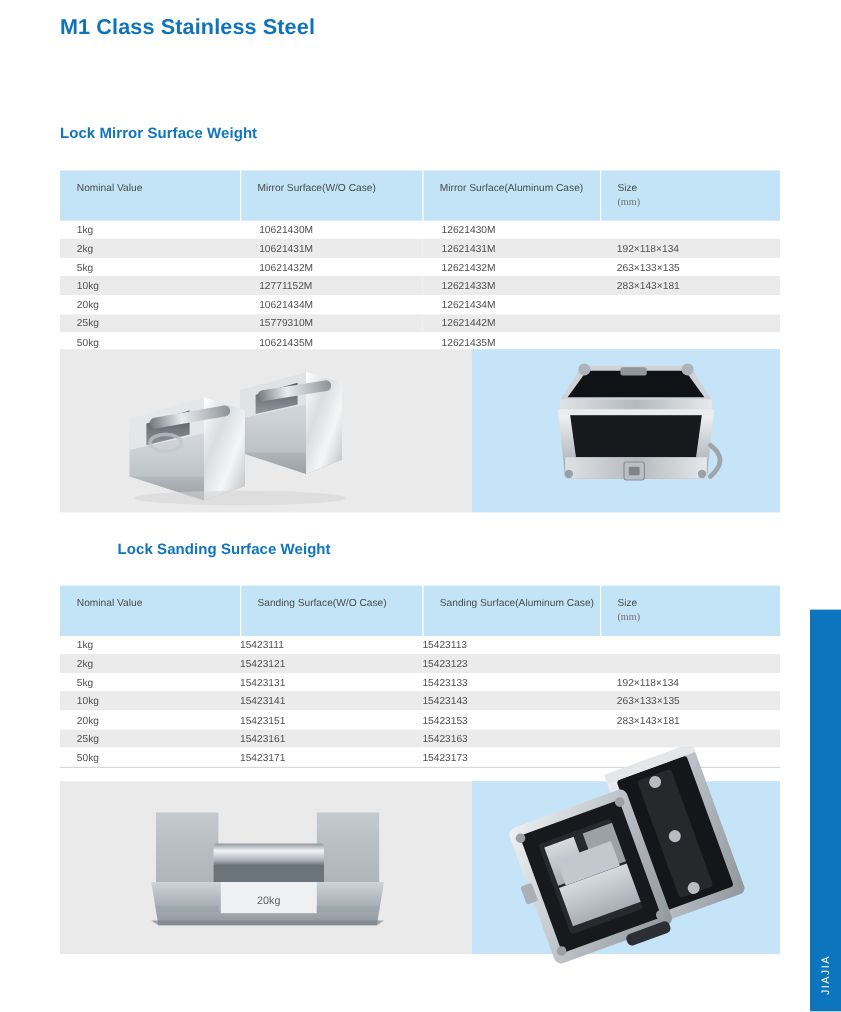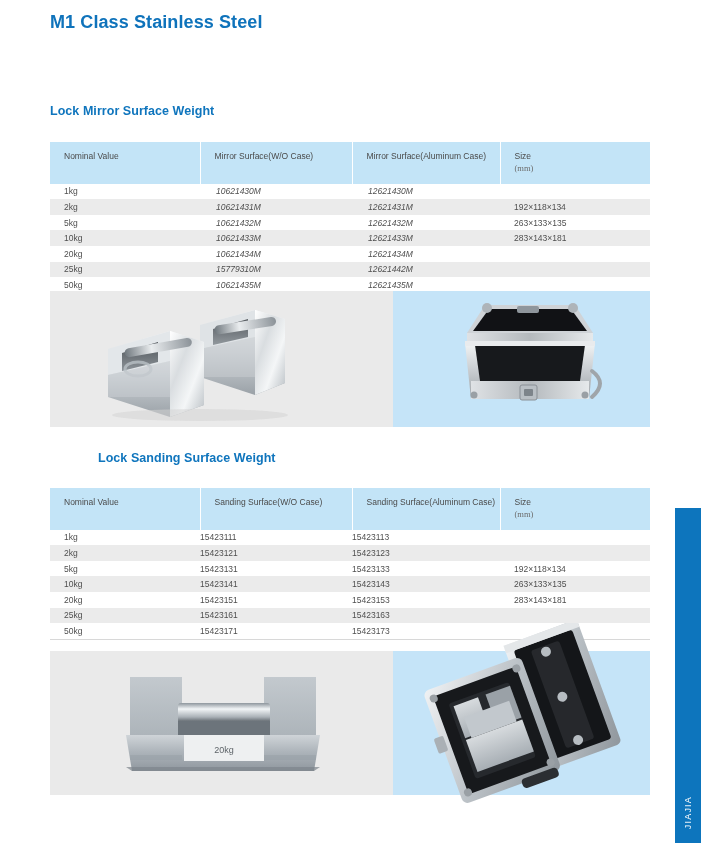--- a/index.html
+++ b/index.html
@@ -83,21 +83,21 @@
     height: 15.6px;
     padding: 0 0 0 14px;
     vertical-align: middle;
     border: none;
     white-space: nowrap;
   }
   table.spec tbody tr:nth-child(even) td { background: #ebebeb; }
   table.spec tbody tr:nth-child(odd) td { background: #ffffff; }
 
   
-  .t1 table.spec tbody td.val { padding-left: 16px; font-style: italic; }
+  .t1 table.spec tbody td.val { padding-left: 16px; }
   
   .t2 table.spec tbody td.val { padding-left: 0; }
 
   td.size-cell {
     padding-left: 16px;
     color: #5a5a5a;
   }
 
   .tbl-underline {
     width: 600px;
@@ -202,21 +202,21 @@
           <td class="size-cell">192×118×134</td>
         </tr>
         <tr>
           <td>5kg</td>
           <td class="val">10621432M</td>
           <td class="val">12621432M</td>
           <td class="size-cell">263×133×135</td>
         </tr>
         <tr>
           <td>10kg</td>
-          <td class="val">10621433M</td>
+          <td class="val">12771152M</td>
           <td class="val">12621433M</td>
           <td class="size-cell">283×143×181</td>
         </tr>
         <tr>
           <td>20kg</td>
           <td class="val">10621434M</td>
           <td class="val">12621434M</td>
           <td class="size-cell"></td>
         </tr>
         <tr>

